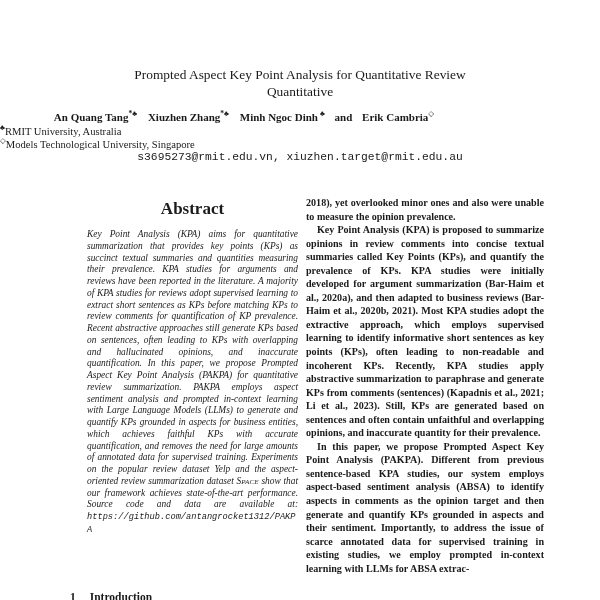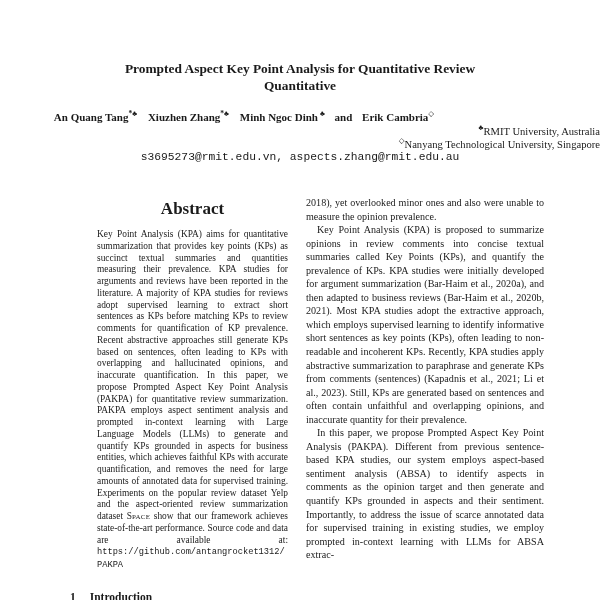--- a/index.html
+++ b/index.html
@@ -7,25 +7,25 @@
     position: relative;
     width: 600px;
     height: 600px;
     background: #ffffff;
     overflow: hidden;
     font-family: "Liberation Serif", "DejaVu Serif", serif;
     color: #1a1a1a;
   }
   .title-block {
     position: absolute;
-    top: 60px;
+    top: 66px;
     left: 60px;
     right: 60px;
     text-align: center;
-    font-weight: bold;
+    font-weight: normal;
     font-size: 13.4px;
     line-height: 17px;
   }
   .authors {
     position: absolute;
     top: 111px;
     left: 0;
     width: 488px;
     text-align: center;
     font-weight: bold;
@@ -36,21 +36,21 @@
     font-size: 7.5px;
     vertical-align: super;
     line-height: 0;
   }
   .authors .conj { margin: 0 3px; }
   .affiliations {
     position: absolute;
     top: 125px;
     left: 0;
     width: 600px;
-    text-align: right;
+    text-align: left;
     font-size: 10.6px;
     line-height: 13px;
   }
   .emails {
     position: absolute;
     top: 151px;
     left: 0;
     width: 600px;
     text-align: center;
     font-family: "Liberation Mono", "DejaVu Sans Mono", monospace;
@@ -63,24 +63,25 @@
     top: 199px;
     width: 211px;
   }
   .abstract-heading {
     text-align: center;
     font-weight: bold;
     font-size: 17px;
     margin: 0 0 10px 0;
   }
   .abstract-body {
-    margin: 10px;
+    margin: 0;
     font-size: 9.4px;
     line-height: 11.75px;
     text-align: justify;
+    font-style: italic;
   }
   .smallcaps { font-variant: small-caps; letter-spacing: 0.2px; }
   .mono {
     font-family: "Liberation Mono", "DejaVu Sans Mono", monospace;
     font-size: 8.7px;
     overflow-wrap: anywhere;
   }
   .url { color: #1a1a1a; text-decoration: none; }
   .intro-heading {
     position: absolute;
@@ -95,21 +96,21 @@
     position: absolute;
     left: 306px;
     top: 196px;
     width: 238px;
     height: 404px;
     overflow: hidden;
     font-size: 10.1px;
     line-height: 13.55px;
     text-align: justify;
   }
-  .right-col p { margin: 0; }
+  .right-col p { margin: 0; font-weight: bold; }
   .right-col p.indent { text-indent: 11px; }
 </style>
 </head>
 <body>
 
 <div class="page">
 
   <div class="title-block">
     <div>Prompted Aspect Key Point Analysis for Quantitative Review</div>
     <div>Quantitative</div>
@@ -118,25 +119,25 @@
   <div class="authors">
     <span class="author"><span>An Quang Tang</span><sup>*♣</sup></span>
     <span class="author"><span>Xiuzhen Zhang</span><sup>*♣</sup></span>
     <span class="author"><span>Minh Ngoc Dinh</span><sup> ♣</sup></span>
     <span class="conj">and</span>
     <span class="author"><span>Erik Cambria</span><sup>◇</sup></span>
   </div>
 
   <div class="affiliations">
     <div class="affil-line"><sup>♣</sup><span>RMIT University, Australia</span></div>
-    <div class="affil-line"><sup>◇</sup><span>Nanyang Technological University, Singapore</span></div>
+    <div class="affil-line"><sup>◇</sup><span>Models Technological University, Singapore</span></div>
   </div>
 
   <div class="emails">
-    <div class="email-line">s3695273@rmit.edu.vn, aspects.zhang@rmit.edu.au</div>
+    <div class="email-line">s3695273@rmit.edu.vn, xiuzhen.target@rmit.edu.au</div>
   </div>
 
   <div class="abstract-col">
     <div class="abstract-heading">Abstract</div>
     <p class="abstract-body"><span>Key Point Analysis (KPA) aims for quantitative summarization that provides key points (KPs) as succinct textual summaries and quantities measuring their prevalence. KPA studies for arguments and reviews have been reported in the literature. A majority of KPA studies for reviews adopt supervised learning to extract short sentences as KPs before matching KPs to review comments for quantification of KP prevalence. Recent abstractive approaches still generate KPs based on sentences, often leading to KPs with overlapping and hallucinated opinions, and inaccurate quantification. In this paper, we propose Prompted Aspect Key Point Analysis (PAKPA) for quantitative review summarization. PAKPA employs aspect sentiment analysis and prompted in-context learning with Large Language Models (LLMs) to generate and quantify KPs grounded in aspects for business entities, which achieves faithful KPs with accurate quantification, and removes the need for large amounts of annotated data for supervised training. Experiments on the popular review dataset Yelp and the aspect-oriented review summarization dataset </span><span class="smallcaps">Space</span><span> show that our framework achieves state-of-the-art performance. Source code and data are available at: </span><span class="mono url">https://github.com/antangrocket1312/PAKPA</span></p>
   </div>
 
   <div class="intro-heading">
     <span class="sec-number">1</span><span class="sec-label">Introduction</span>
   </div>

